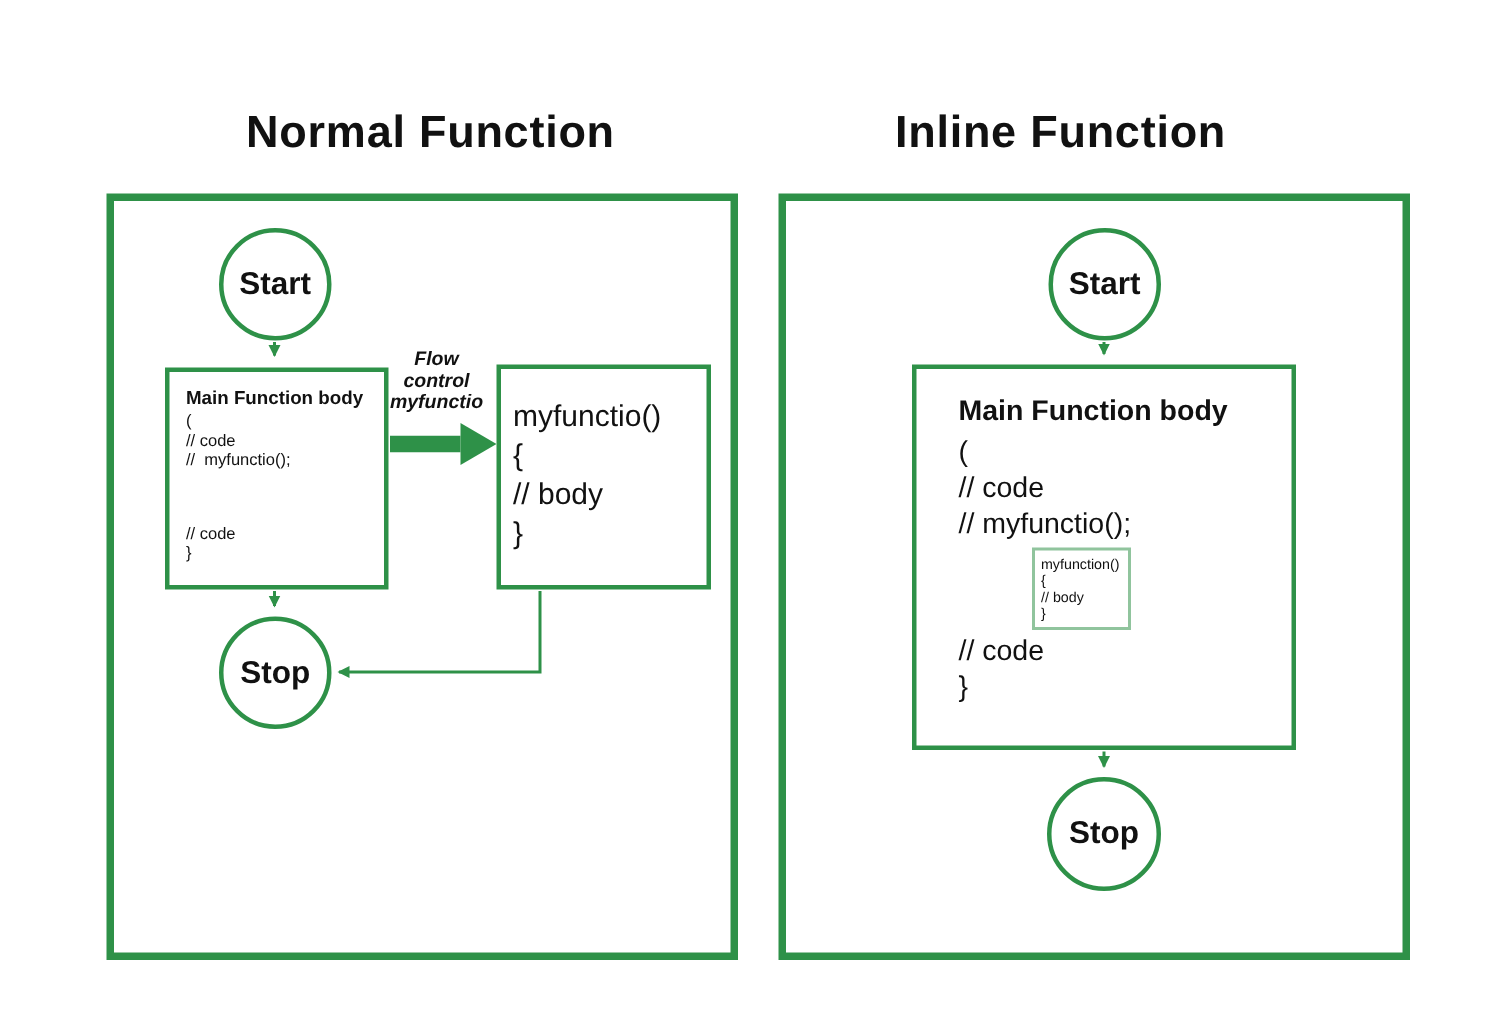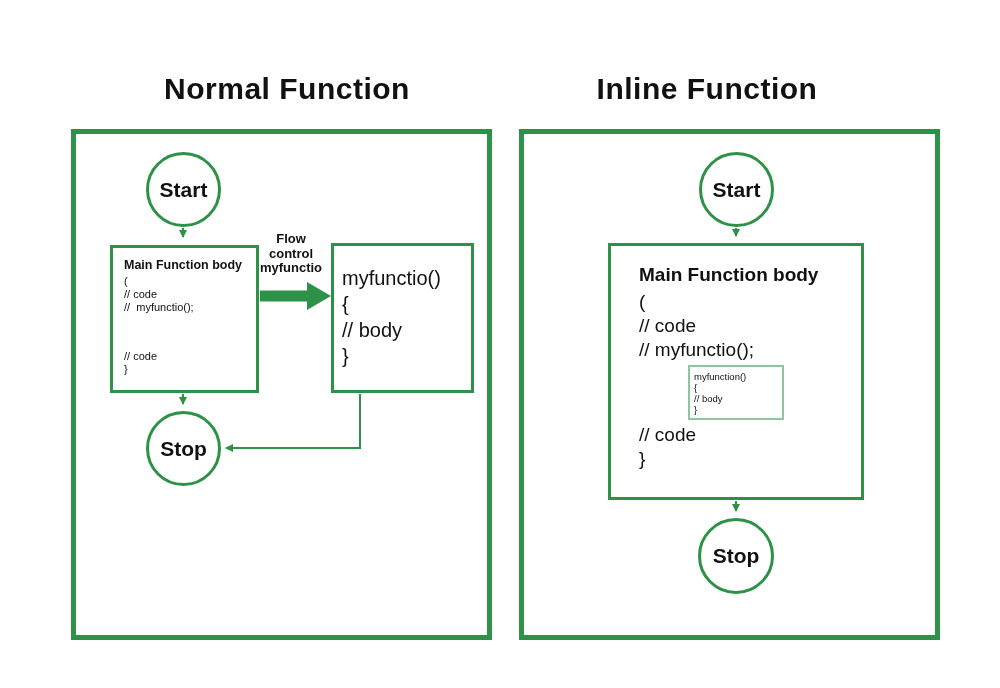--- a/index.html
+++ b/index.html
@@ -37,27 +37,27 @@
     background:#ffffff;z-index:2;
   }
   #mainbox-left{left:110px;top:245px;width:149px;height:148px;padding:10px 8px 0 11px;}
   #mainbox-left .box-heading{font-size:12.5px;font-weight:700;margin-bottom:3px;}
   #mainbox-left .code-line{font-size:11px;line-height:13px;white-space:pre;}
   #mainbox-left .code-gap{height:36px;}
   #funcbox-left{left:331px;top:243px;width:143px;height:150px;padding:19px 4px 0 8px;}
   #funcbox-left .code-line{font-size:20px;line-height:26px;white-space:pre;}
   #flow-label{
     position:absolute;left:254px;top:232px;width:74px;text-align:center;
-    font-size:13px;line-height:14.5px;font-weight:600;color:var(--ink);z-index:3;
+    font-size:13px;line-height:14.5px;font-weight:600;color:var(--ink);z-index:3;font-style:italic;
   }
   #mainbox-right{left:608px;top:243px;width:256px;height:257px;padding:18px 8px 0 28px;}
   #mainbox-right .box-heading{font-size:19px;font-weight:700;margin-bottom:4px;}
   #mainbox-right .code-line{font-size:19px;line-height:24px;white-space:pre;}
   #inlinebox-right{
-    box-sizing:border-box;margin:3px 0 3px 49px;width:96px;
+    box-sizing:border-box;margin:3px 0 3px 49px;width:66px;
     border:2px solid var(--green-light);background:#ffffff;padding:4px 2px 3px 4px;
   }
   #inlinebox-right .code-line{font-size:9.5px;line-height:11px;white-space:pre;}
   #connector-layer{
     position:absolute;left:0;top:0;width:1000px;height:688px;z-index:1;pointer-events:none;
   }
 </style>
 </head>
 <body>
 

